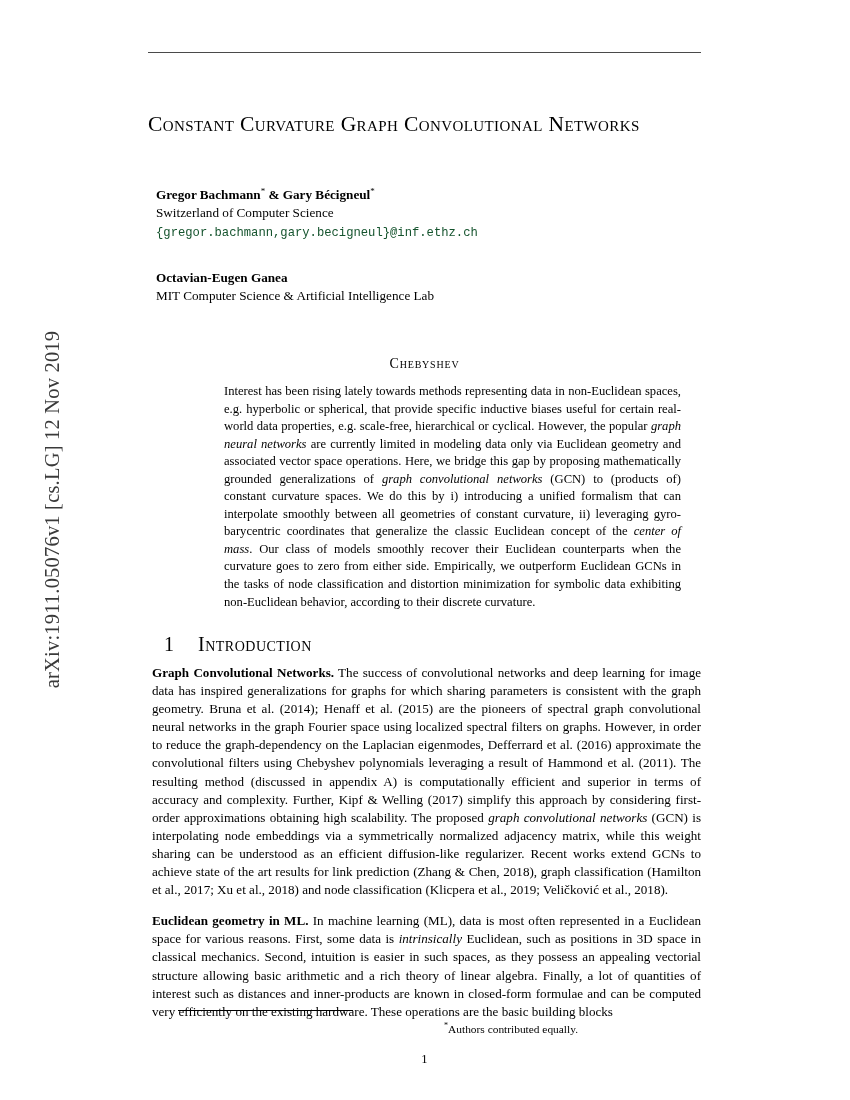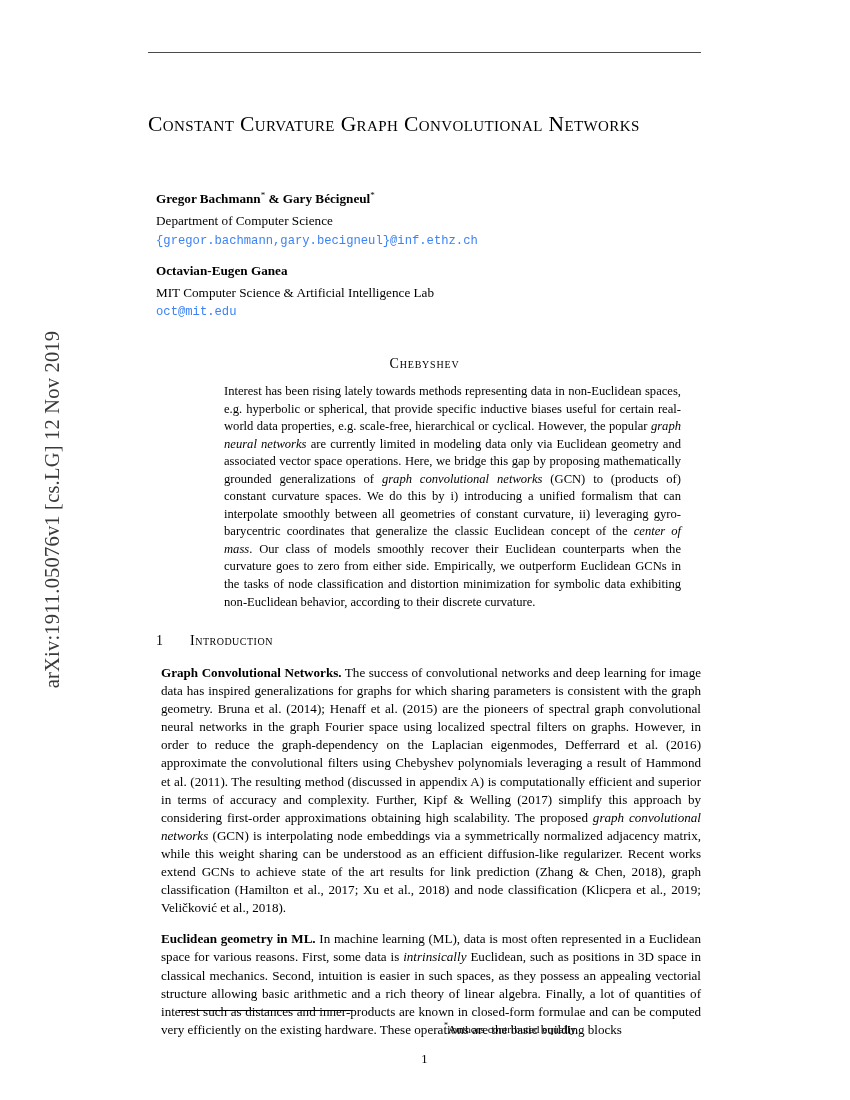--- a/index.html
+++ b/index.html
@@ -67,38 +67,38 @@
 
   .authors {
     position: absolute;
     left: 8px;
     top: 183px;
     width: 545px;
   }
   .auth-name {
     font-size: 13.2px;
     font-weight: bold;
-    line-height: 24px;
+    line-height: 17px;
   }
   .auth-name sup {
     font-weight: normal;
     font-size: 9px;
   }
   .auth-line {
     font-size: 13.2px;
     line-height: 19.5px;
   }
   .mono {
     font-family: "Liberation Mono", monospace;
     font-size: 12.2px;
     line-height: 20px;
-    color: #3b82f6;
+    color: #14532d;
   }
   .auth-block2 {
-    margin-top: 8px;
+    margin-top: 26px;
   }
 
   .abstract-head {
     position: absolute;
     left: 0;
     top: 356px;
     width: 553px;
     text-align: center;
     font-size: 14px;
     font-variant: small-caps;
@@ -111,43 +111,43 @@
     top: 383px;
     width: 457px;
     font-size: 12.6px;
     line-height: 17.55px;
     text-align: justify;
     margin-left: 28px;
   }
 
   .sec-head {
     position: absolute;
-    left: 8px;
+    left: 16px;
     top: 633px;
     width: 553px;
-    font-size: 14px;
+    font-size: 20px;
     font-variant: small-caps;
     letter-spacing: 0.5px;
   }
   .sec-num {
     display: inline-block;
     width: 34px;
   }
 
   .body-text {
     position: absolute;
     left: 0;
     top: 664px;
     width: 553px;
     font-size: 13.1px;
     line-height: 18.1px;
     text-align: justify;
   }
   .body-text p {
-    margin: 0 0 13px 13px;
+    margin: 0 0 13px 4px;
   }
   .runin {
     font-weight: bold;
   }
   .it { font-style: italic; }
 
   .footnote-rule {
     position: absolute;
     left: 30px;
     top: 1010px;
@@ -183,27 +183,26 @@
   <div class="arxiv-stamp">arXiv:1911.05076v1  [cs.LG]  12 Nov 2019</div>
 
   <div class="content">
 
     <div class="rule-top"></div>
 
     <div class="title">Constant Curvature Graph Convolutional Networks</div>
 
     <div class="authors">
       <div class="auth-name"><span>Gregor Bachmann</span><sup>*</sup><span> &amp; Gary Bécigneul</span><sup>*</sup></div>
-      <div class="auth-line">Department of Computer Science</div>
+      <div class="auth-line">Switzerland of Computer Science</div>
       <div class="mono">{gregor.bachmann,gary.becigneul}@inf.ethz.ch</div>
 
       <div class="auth-block2">
         <div class="auth-name">Octavian-Eugen Ganea</div>
         <div class="auth-line">MIT Computer Science &amp; Artificial Intelligence Lab</div>
-        <div class="mono">oct@mit.edu</div>
       </div>
     </div>
 
     <div class="abstract-head">Chebyshev</div>
 
     <div class="abstract-body"><span>Interest has been rising lately towards methods representing data in non-Euclidean spaces, e.g. hyperbolic or spherical, that provide specific inductive biases useful for certain real-world data properties, e.g. scale-free, hierarchical or cyclical. However, the popular </span><span class="it">graph neural networks</span><span> are currently limited in modeling data only via Euclidean geometry and associated vector space operations. Here, we bridge this gap by proposing mathematically grounded generalizations of </span><span class="it">graph convolutional networks</span><span> (GCN) to (products of) constant curvature spaces. We do this by i) introducing a unified formalism that can interpolate smoothly between all geometries of constant curvature, ii) leveraging gyro-barycentric coordinates that generalize the classic Euclidean concept of the </span><span class="it">center of mass</span><span>. Our class of models smoothly recover their Euclidean counterparts when the curvature goes to zero from either side. Empirically, we outperform Euclidean GCNs in the tasks of node classification and distortion minimization for symbolic data exhibiting non-Euclidean behavior, according to their discrete curvature.</span></div>
 
     <div class="sec-head"><span class="sec-num">1</span><span>Introduction</span></div>
 
     <div class="body-text">

